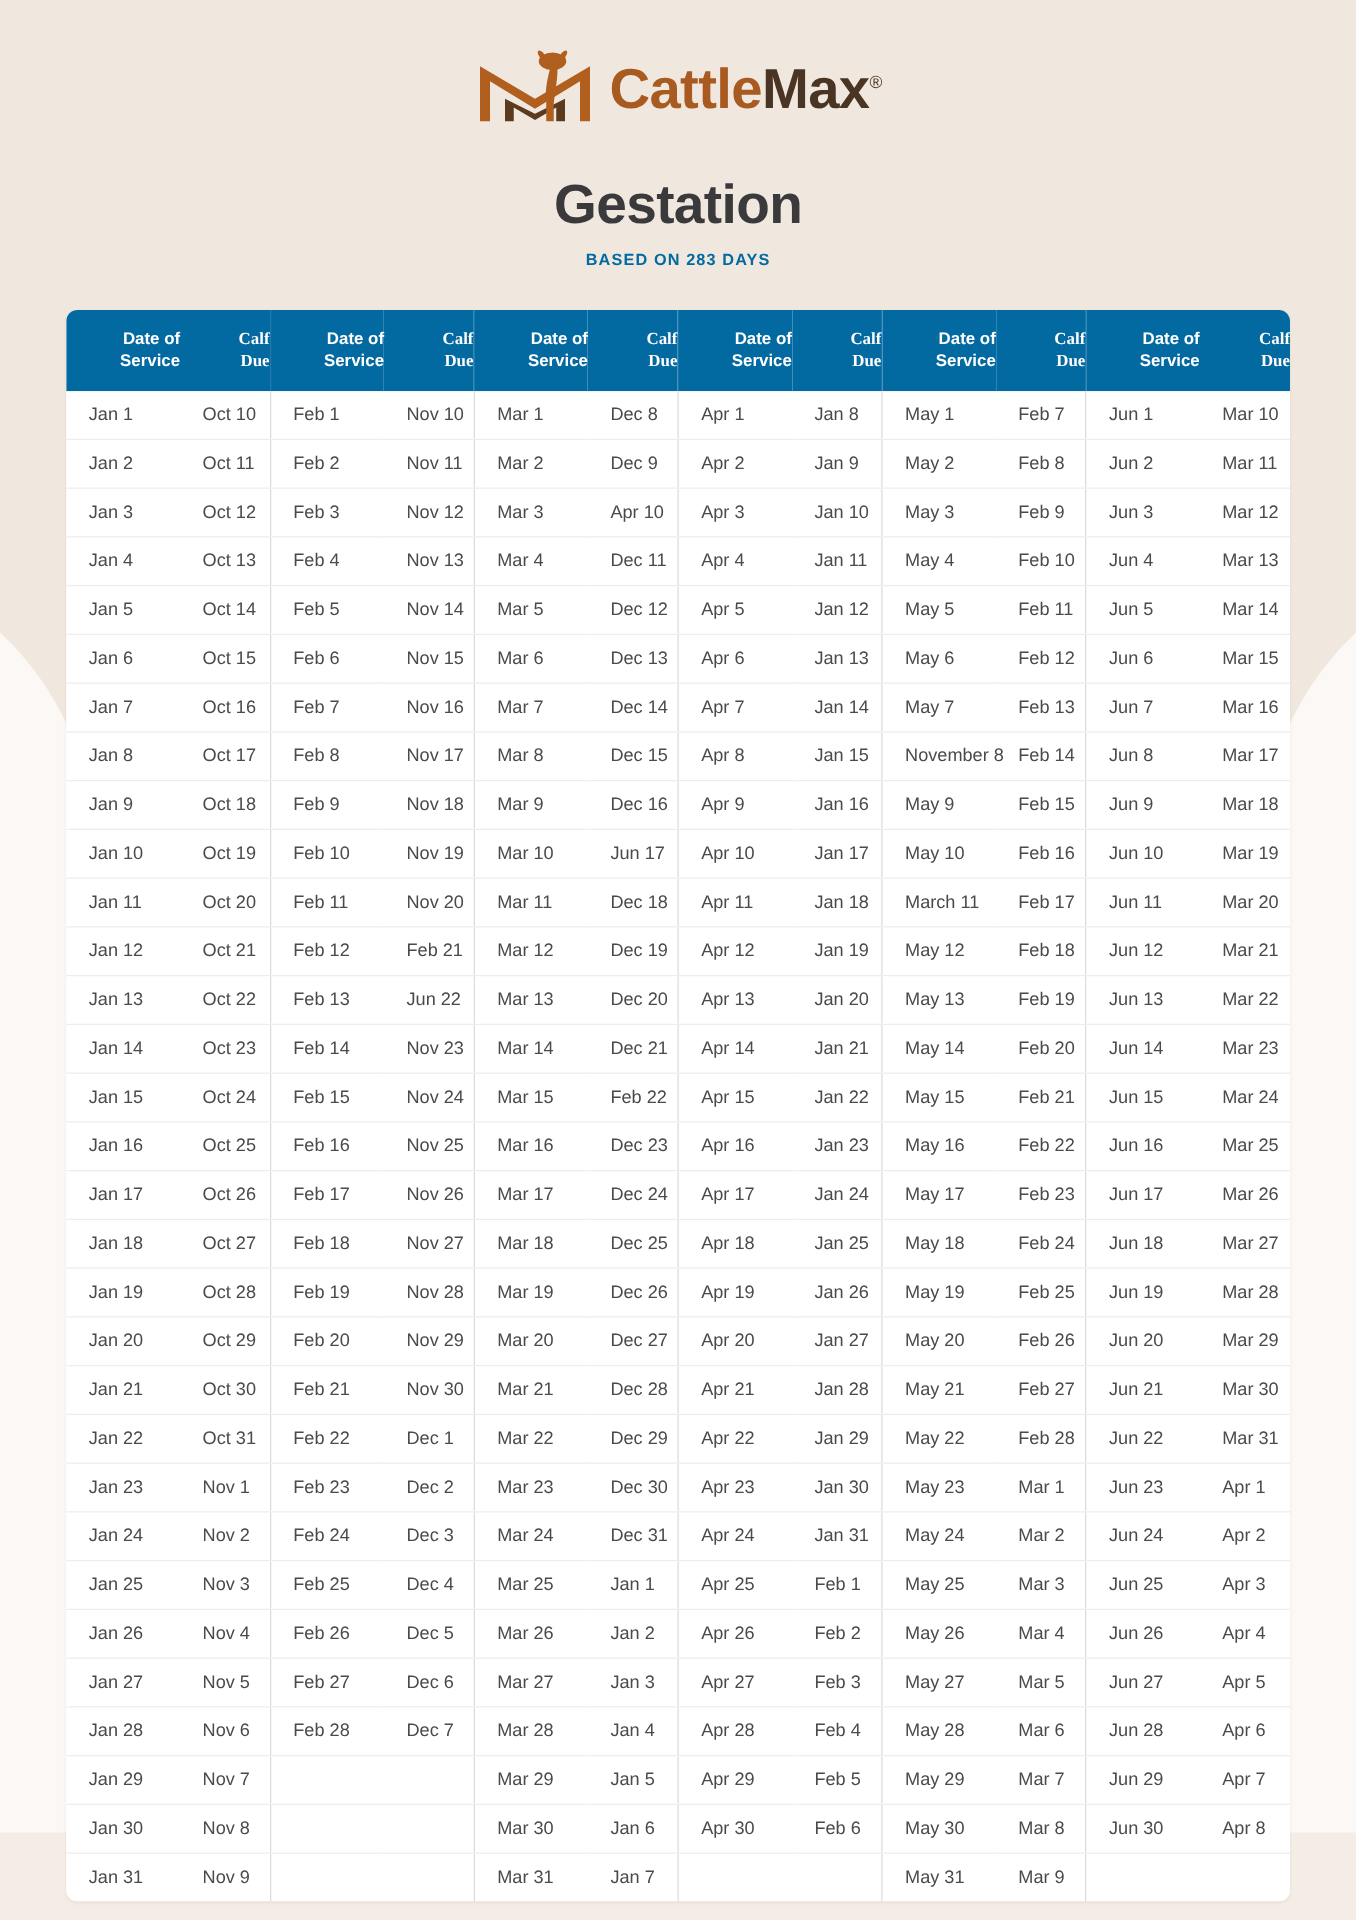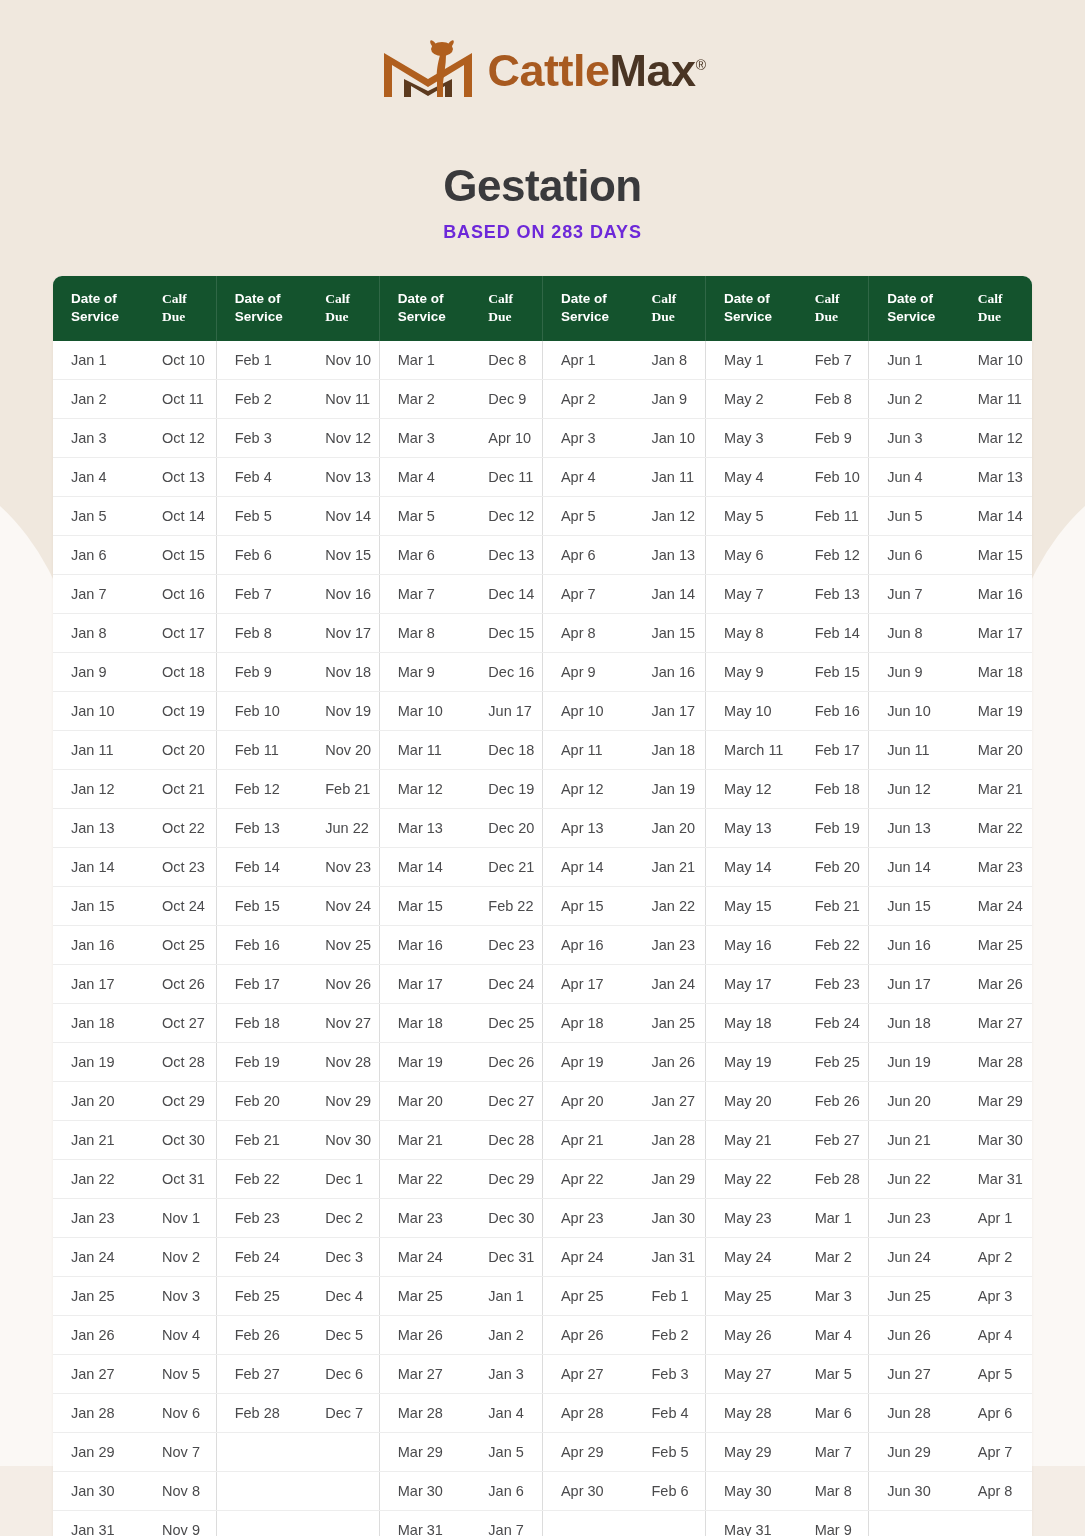--- a/index.html
+++ b/index.html
@@ -87,57 +87,57 @@
   .logo-reg {
     font-size: 14px;
     vertical-align: super;
     color: #4A3524;
     font-weight: normal;
   }
 
   
   .title-block {
     text-align: center;
-    margin-top: 66px;
+    margin-top: 44px;
   }
   .title {
     font-size: 44px;
     font-weight: bold;
     color: #3A3A3C;
     letter-spacing: -0.5px;
     line-height: 1.1;
   }
   .subtitle {
     margin-top: 12px;
-    font-size: 18px;
+    font-size: 13px;
     font-weight: bold;
-    color: #6d28d9;
+    color: #0369a1;
     letter-spacing: 0.9px;
   }
 
   
   .table-wrap {
     margin: 33px auto 0;
     width: 979px;
     border-radius: 9px;
     overflow: hidden;
     box-shadow: 0 1px 3px rgba(90,60,30,0.07);
   }
   table.gest {
     width: 979px;
     border-collapse: collapse;
     table-layout: fixed;
     background: #FFFFFF;
   }
   table.gest thead th {
-    background: #14532d;
+    background: #0369a1;
     color: #FFFFFF;
     font-size: 13.5px;
     font-weight: bold;
-    text-align: left;
+    text-align: right;
     padding: 14px 0 16px 18px;
     line-height: 1.28;
     vertical-align: top;
     white-space: pre-line;
   }
   table.gest thead th.svc { width: 91px; }
   table.gest thead th.due { width: 72px; font-family: Liberation Serif, serif; }
   table.gest thead th.grp-sep { border-left: 1px solid rgba(255,255,255,0.12); }
 
   table.gest tbody td {
@@ -318,21 +318,21 @@
           </tr>
           <tr>
             <td class="svc">Jan 8</td>
             <td class="due">Oct 17</td>
             <td class="svc grp-sep">Feb 8</td>
             <td class="due">Nov 17</td>
             <td class="svc grp-sep">Mar 8</td>
             <td class="due">Dec 15</td>
             <td class="svc grp-sep">Apr 8</td>
             <td class="due">Jan 15</td>
-            <td class="svc grp-sep">May 8</td>
+            <td class="svc grp-sep">November 8</td>
             <td class="due">Feb 14</td>
             <td class="svc grp-sep">Jun 8</td>
             <td class="due">Mar 17</td>
           </tr>
           <tr>
             <td class="svc">Jan 9</td>
             <td class="due">Oct 18</td>
             <td class="svc grp-sep">Feb 9</td>
             <td class="due">Nov 18</td>
             <td class="svc grp-sep">Mar 9</td>

